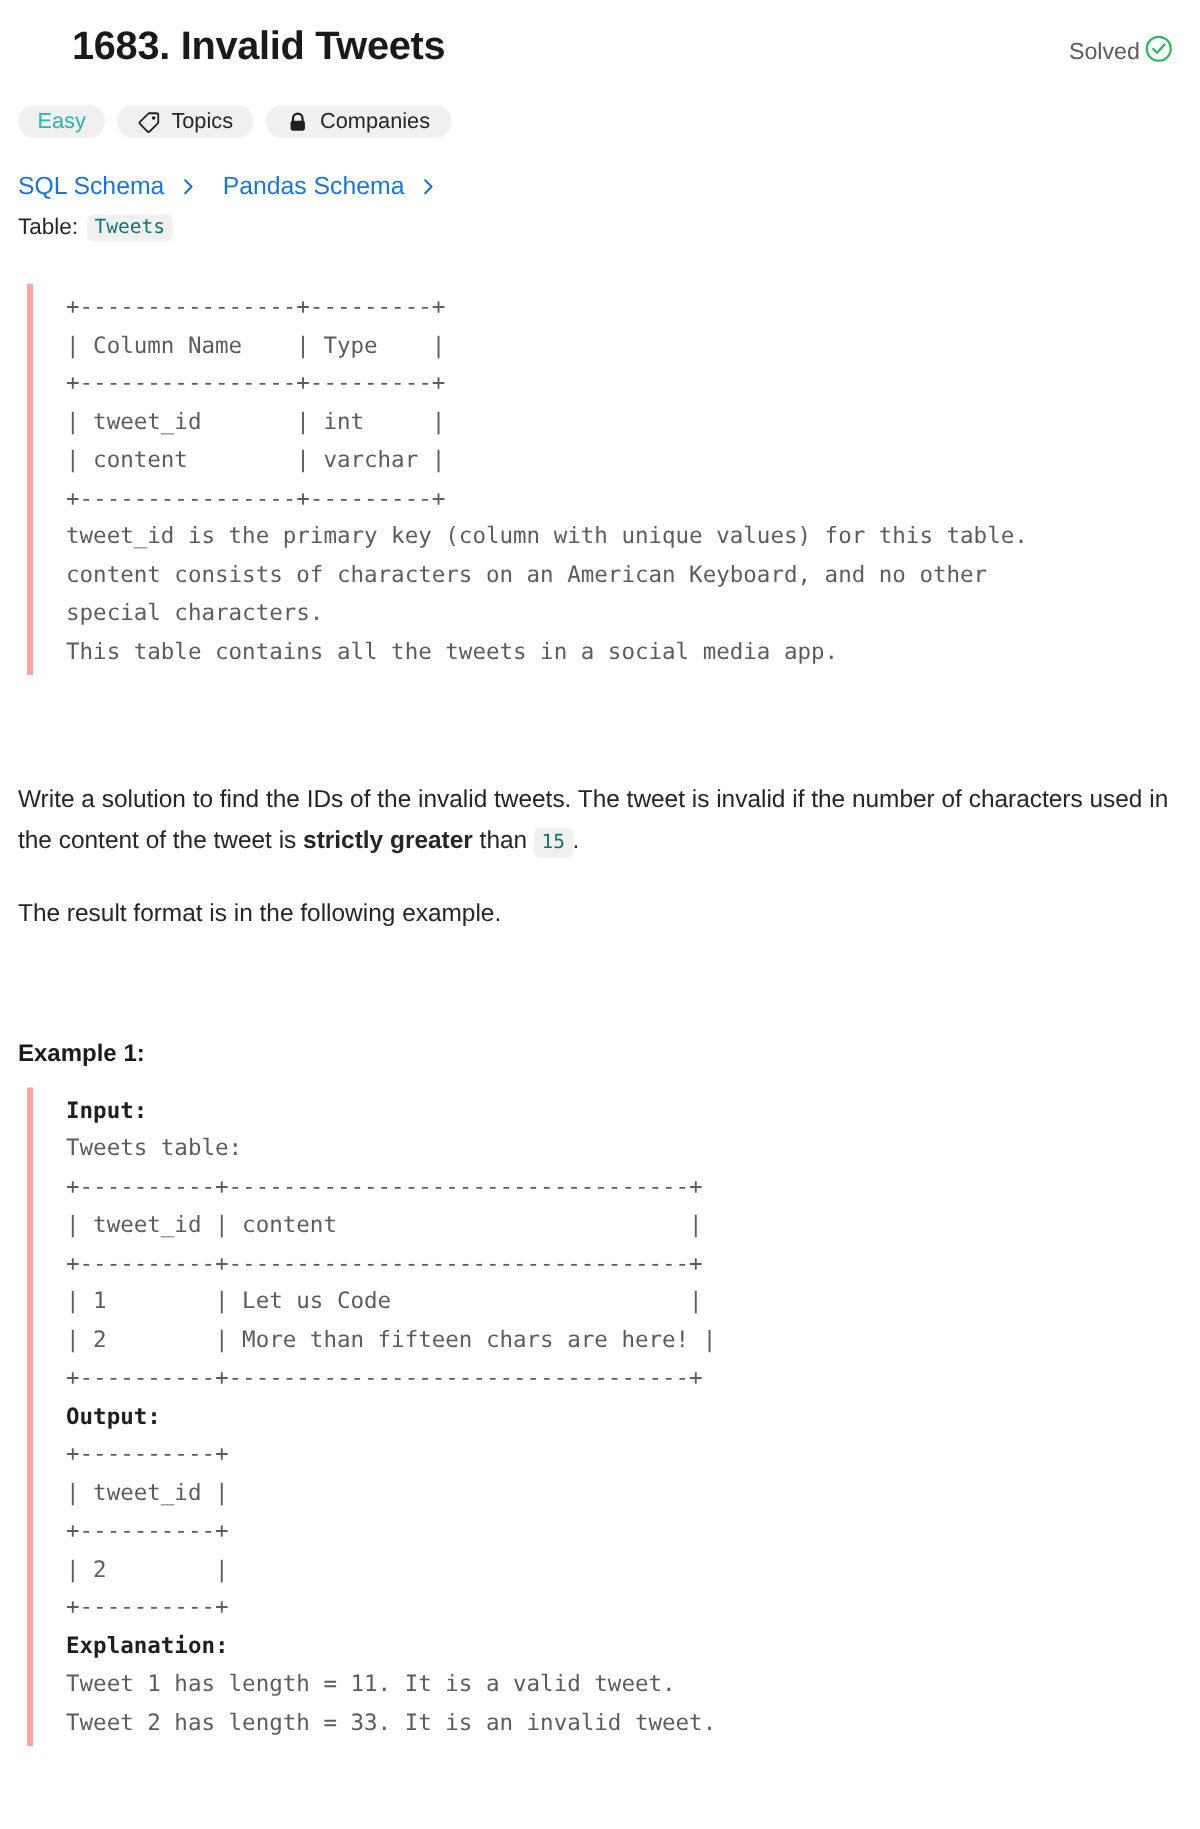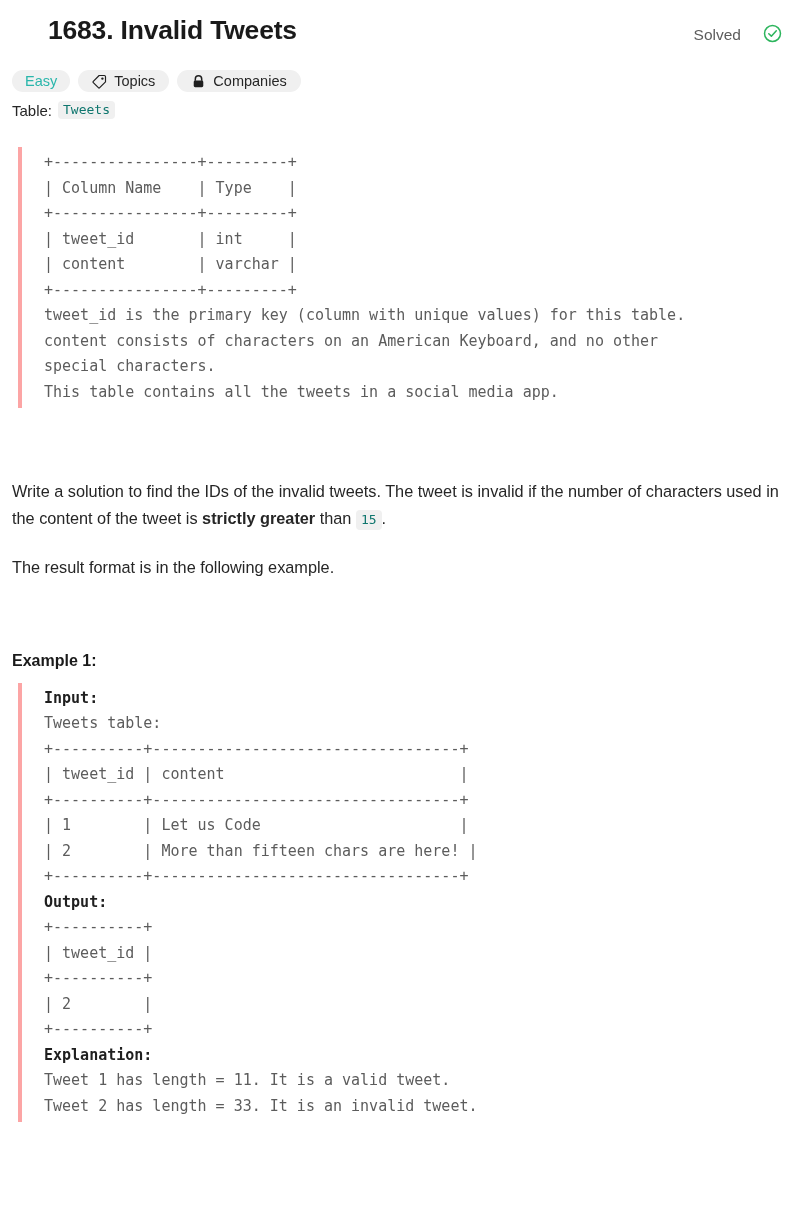--- a/index.html
+++ b/index.html
@@ -32,21 +32,21 @@
     font-weight: bold;
     letter-spacing: -0.2px;
     color: #1a1a1a;
     line-height: 1.25;
     margin: 0;
     white-space: nowrap;
   }
   .solved-wrap {
     display: flex;
     align-items: center;
-    gap: 22px;
+    gap: 3px;
     margin-top: 9px;
   }
   .solved-text {
     font-size: 15.5px;
     color: #5c5c5c;
   }
   .check-icon { display: block; }
 
   
   .pill-row {
@@ -86,21 +86,21 @@
     font-size: 16.5px;
     cursor: pointer;
   }
   .chev { display: inline-flex; align-items: center; }
 
   .table-line {
     margin-top: 9px;
     font-size: 15px;
     color: #262626;
     display: flex;
-    align-items: center;
+    align-items: flex-start;
     gap: 6px;
   }
   .code-chip {
     font-family: "DejaVu Sans Mono", monospace;
     font-size: 13px;
     background: #f0f0f0;
     border-radius: 4px;
     padding: 2px 5px 3px 5px;
     color: #0f766e;
     line-height: 1;
@@ -177,20 +177,38 @@
       <span class="pill-icon">
         <svg width="15" height="15" viewBox="0 0 16 16">
           <path d="M4.6 7.2 V5.2 a3.4 3.4 0 0 1 6.8 0 V7.2" fill="none" stroke="#1f1f1f" stroke-width="1.6"></path>
           <rect x="2.9" y="7.0" width="10.2" height="7.0" rx="1.5" fill="#1f1f1f"></rect>
         </svg>
       </span>
       <span>Companies</span>
     </div>
   </div>
 
+  <div class="schema-row">
+    <span class="schema-link">
+      <span>SQL Schema</span>
+      <span class="chev">
+        <svg width="13" height="13" viewBox="0 0 14 14">
+          <path d="M4.8 2.4 L9.4 7 L4.8 11.6" fill="none" stroke="#1a76d2" stroke-width="1.5" stroke-linecap="round" stroke-linejoin="round"></path>
+        </svg>
+      </span>
+    </span>
+    <span class="schema-link">
+      <span>Pandas Schema</span>
+      <span class="chev">
+        <svg width="13" height="13" viewBox="0 0 14 14">
+          <path d="M4.8 2.4 L9.4 7 L4.8 11.6" fill="none" stroke="#1a76d2" stroke-width="1.5" stroke-linecap="round" stroke-linejoin="round"></path>
+        </svg>
+      </span>
+    </span>
+  </div>
 
   <div class="table-line">
     <span>Table:</span>
     <span class="code-chip">Tweets</span>
   </div>
 
   <div class="codeblock"><span>+----------------+---------+</span>
 <span>| Column Name    | Type    |</span>
 <span>+----------------+---------+</span>
 <span>| tweet_id       | int     |</span>

